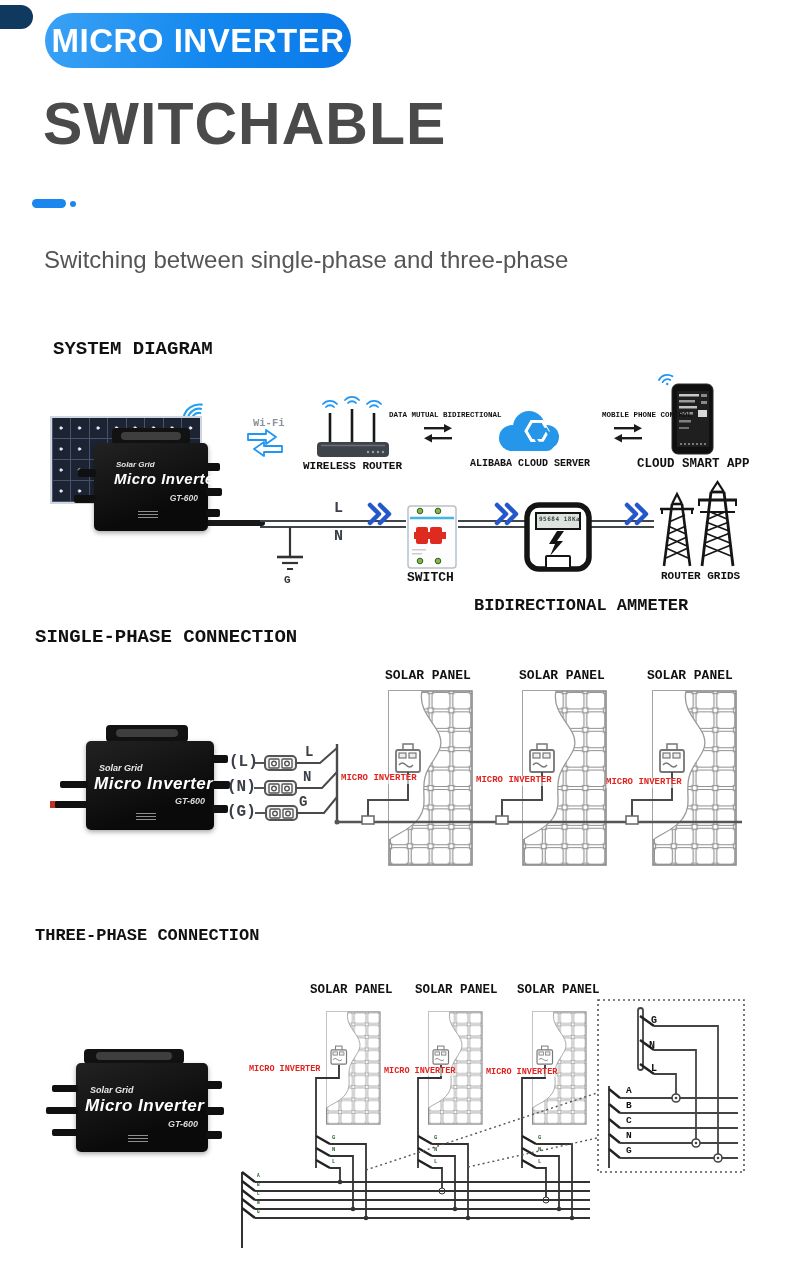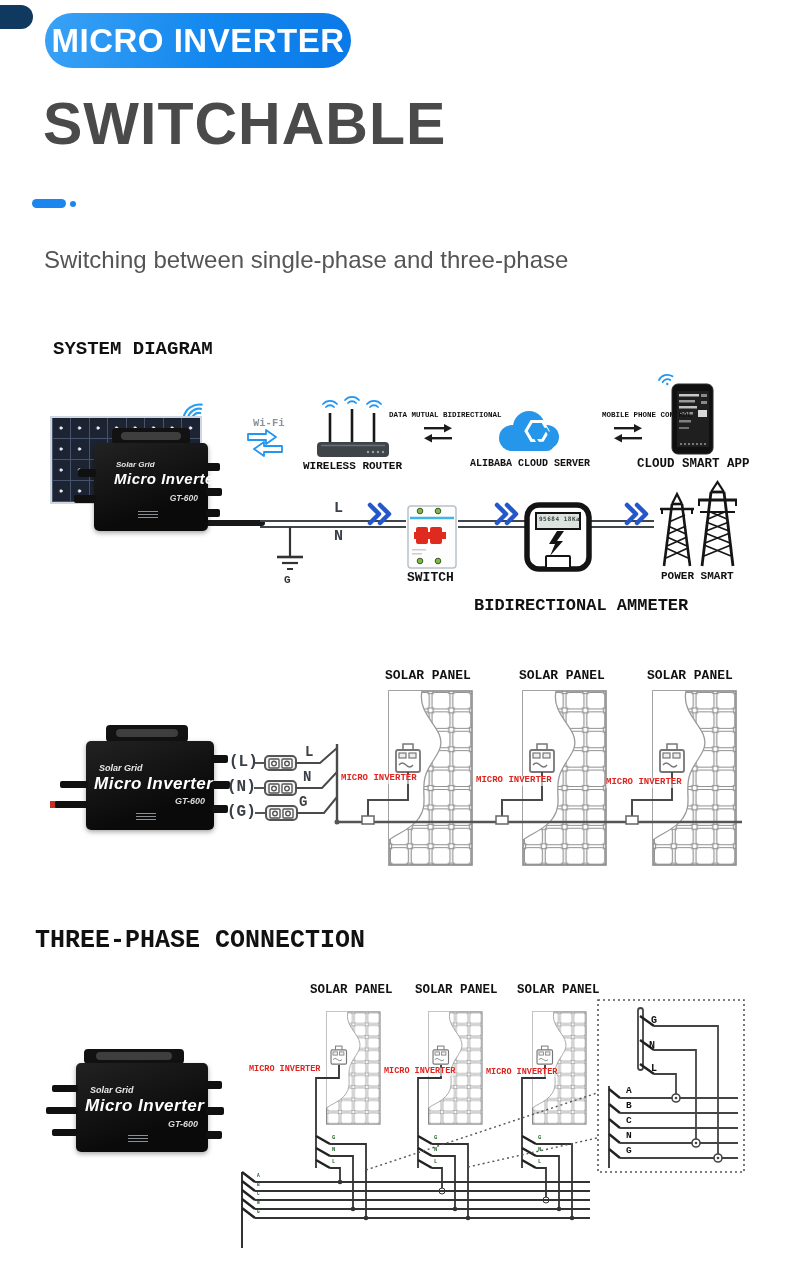--- a/index.html
+++ b/index.html
@@ -420,36 +420,37 @@
     <div class="lb" style="left:389px;top:411px;font-size:7.5px;">DATA MUTUAL BIDIRECTIONAL</div>
     <div class="lb" style="left:470px;top:458px;font-size:10px;">ALIBABA CLOUD SERVER</div>
     <div class="lb" style="left:577px;top:411px;font-size:7.5px;padding-left:25px;">MOBILE PHONE CONTROL</div>
     <div class="lb" style="left:637px;top:458px;font-size:12.5px;">CLOUD SMART APP</div>
     <div class="lb" style="left:334px;top:501px;font-size:15px;color:#3b4048;">L</div>
     <div class="lb" style="left:334px;top:529px;font-size:15px;color:#3b4048;">N</div>
     <div class="lb" style="left:284px;top:574px;font-size:11px;color:#333;">G</div>
     <div class="lb" style="left:407px;top:571px;font-size:13px;">SWITCH</div>
     <div class="lb" style="left:474px;top:597px;font-size:17px;">BIDIRECTIONAL AMMETER</div>
     <div class="lb" style="left:539px;top:516px;font-size:6px;font-family:'DejaVu Sans Mono',monospace;color:#37463f;letter-spacing:.5px;">95684 18Ka</div>
-    <div class="lb" style="left:661px;top:570px;font-size:11px;">POWER SMART</div>
-
+    <div class="lb" style="left:661px;top:570px;font-size:11px;">ROUTER GRIDS</div>
+
+    <div class="lb" style="left:35px;top:627px;font-size:19px;">SINGLE-PHASE CONNECTION</div>
     <div class="lb" style="left:385px;top:669px;font-size:13px;">SOLAR PANEL</div>
     <div class="lb" style="left:519px;top:669px;font-size:13px;">SOLAR PANEL</div>
     <div class="lb" style="left:647px;top:669px;font-size:13px;">SOLAR PANEL</div>
     <div class="lb red" style="left:341px;top:774px;font-size:9px;background:rgba(255,255,255,.6);">MICRO INVERTER</div>
     <div class="lb red" style="left:476px;top:776px;font-size:9px;background:rgba(255,255,255,.6);">MICRO INVERTER</div>
     <div class="lb red" style="left:606px;top:778px;font-size:9px;background:rgba(255,255,255,.6);">MICRO INVERTER</div>
     <div class="lb" style="left:229px;top:754px;font-size:16px;color:#3b4048;">(L)</div>
     <div class="lb" style="left:227px;top:779px;font-size:16px;color:#3b4048;">(N)</div>
     <div class="lb" style="left:227px;top:804px;font-size:16px;color:#3b4048;">(G)</div>
     <div class="lb" style="left:305px;top:745px;font-size:14px;color:#3b4048;">L</div>
     <div class="lb" style="left:303px;top:770px;font-size:14px;color:#3b4048;">N</div>
     <div class="lb" style="left:299px;top:795px;font-size:14px;color:#3b4048;">G</div>
 
-    <div class="lb" style="left:35px;top:927px;font-size:25px;">THREE-PHASE CONNECTION</div>
+    <div class="lb" style="left:35px;top:927px;font-size:17px;">THREE-PHASE CONNECTION</div>
     <div class="lb" style="left:310px;top:984px;font-size:12.5px;">SOLAR PANEL</div>
     <div class="lb" style="left:415px;top:984px;font-size:12.5px;">SOLAR PANEL</div>
     <div class="lb" style="left:517px;top:984px;font-size:12.5px;">SOLAR PANEL</div>
     <div class="lb red" style="left:249px;top:1065px;font-size:8.5px;background:rgba(255,255,255,.6);">MICRO INVERTER</div>
     <div class="lb red" style="left:384px;top:1067px;font-size:8.5px;background:rgba(255,255,255,.6);">MICRO INVERTER</div>
     <div class="lb red" style="left:486px;top:1068px;font-size:8.5px;background:rgba(255,255,255,.6);">MICRO INVERTER</div>
 
     <div class="lb" style="left:651px;top:1015px;font-size:10px;">G</div>
     <div class="lb" style="left:649px;top:1040px;font-size:10px;">N</div>
     <div class="lb" style="left:651px;top:1063px;font-size:10px;">L</div>

